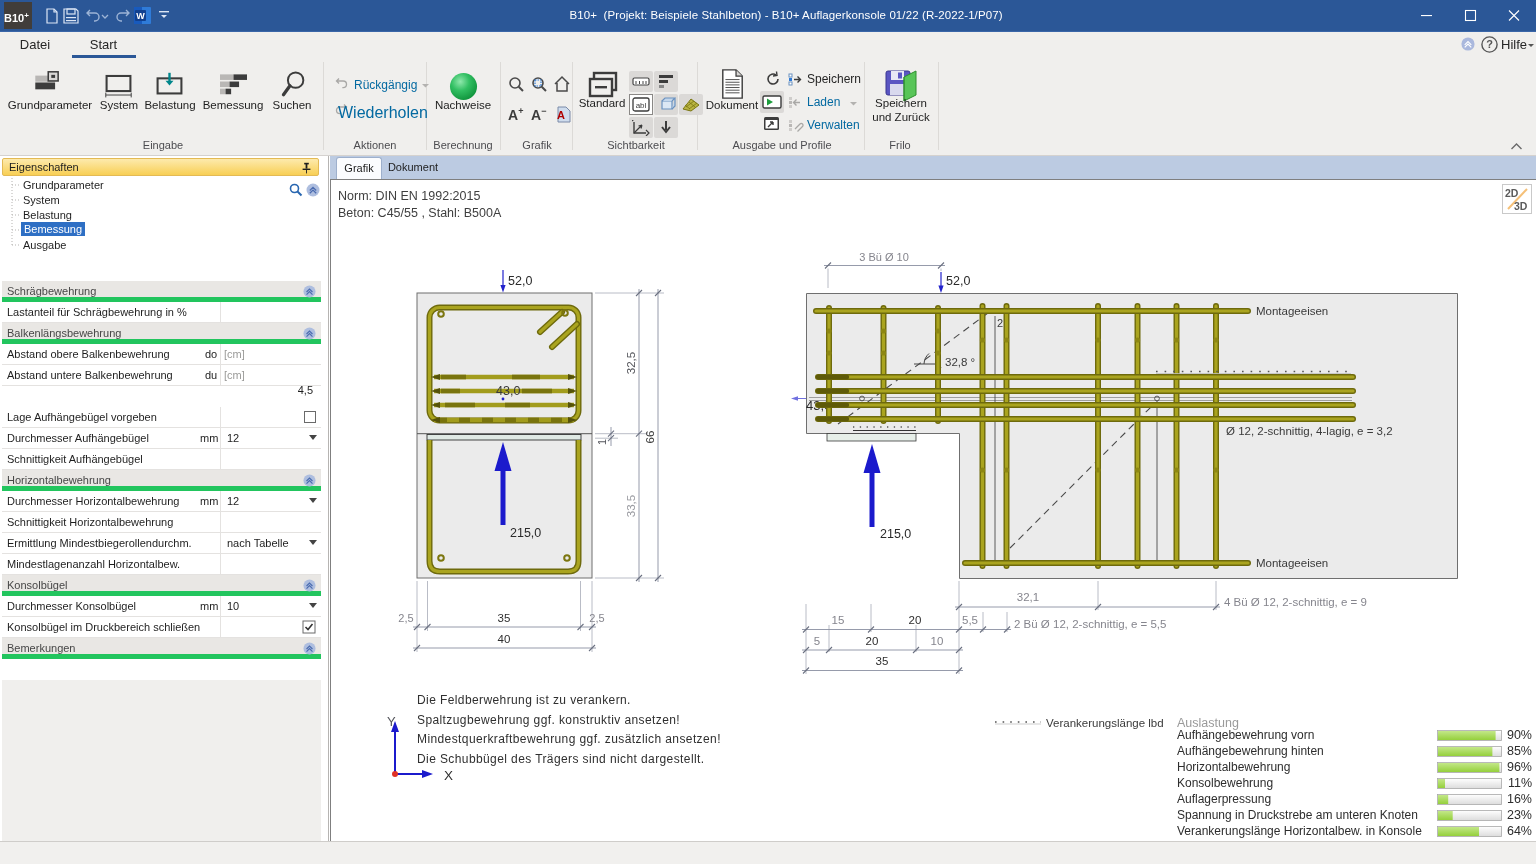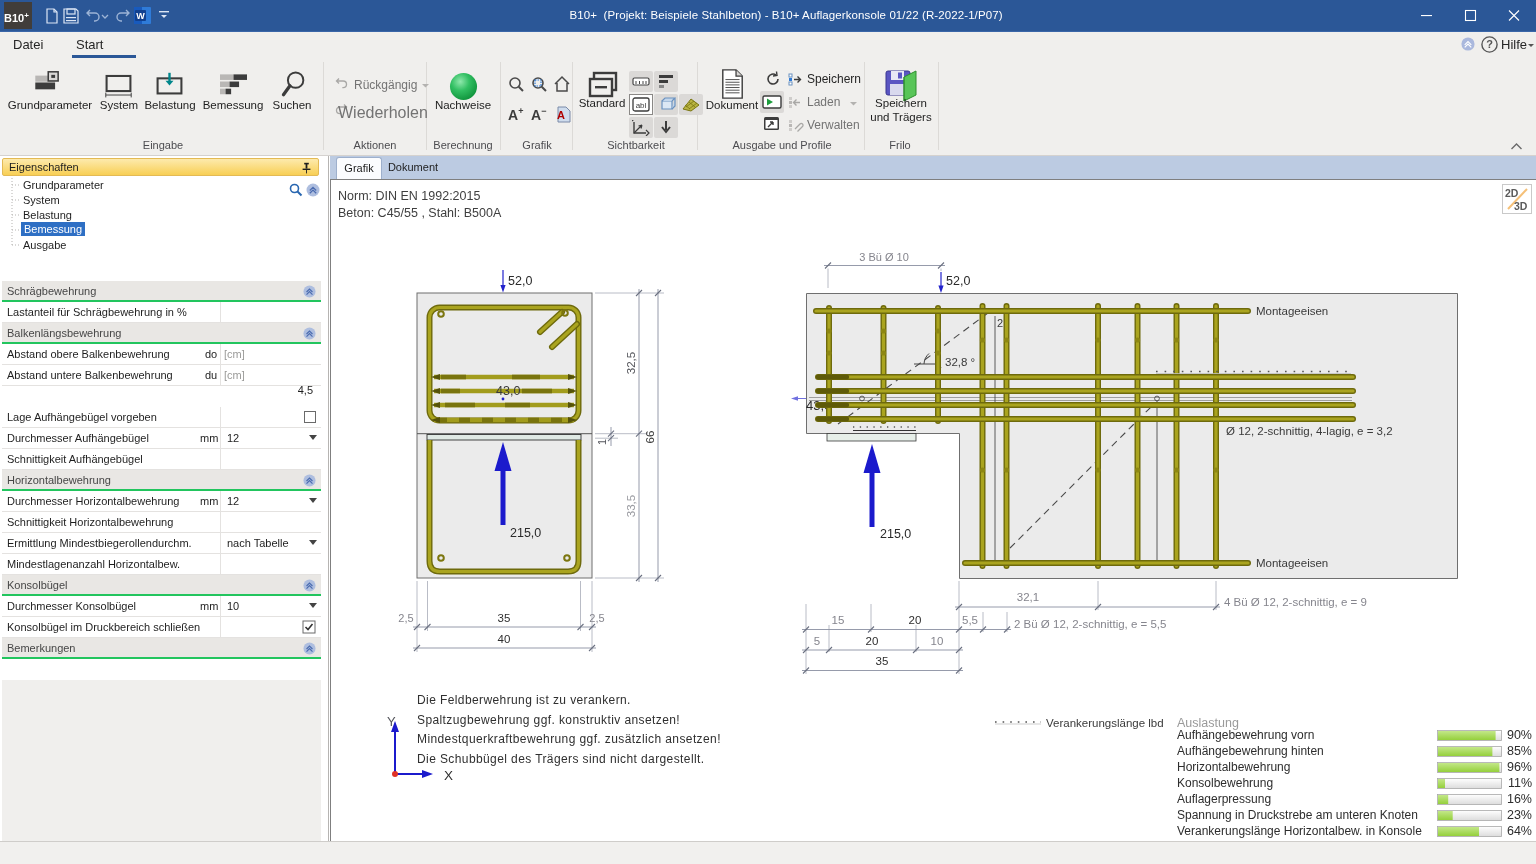--- a/index.html
+++ b/index.html
@@ -9,33 +9,33 @@
 .abs{position:absolute}
 
 #titlebar{position:absolute;left:0;top:0;width:1536px;height:31px;background:#2b5797;color:#fff}
 #titlebar .logo{position:absolute;left:4px;top:2px;width:28px;height:27px;background:#413d3a;color:#fff;text-align:left;font-size:11px;font-weight:bold;line-height:27px}
 #titlebar .logo sup{font-size:8px;vertical-align:4px}
 #title-text{position:absolute;left:0;top:0;width:1572px;text-align:center;line-height:31px;font-size:11.5px;color:#fff;letter-spacing:.1px}
 .tbico{position:absolute;top:7px;width:18px;height:18px}
 .winbtn{position:absolute;top:0;width:44px;height:31px}
 
 #tabrow{position:absolute;left:0;top:31px;width:1536px;height:27px;background:#f0efed;border-top:1px solid #3a66a8}
-#tabrow .tab{position:absolute;top:0;height:26px;font-size:13px;color:#262626;line-height:26px;}
+#tabrow .tab{position:absolute;top:0;height:26px;font-size:13px;color:#262626;line-height:26px;text-align:center}
 
 #ribbon{position:absolute;left:0;top:58px;width:1536px;height:98px;background:#f0efed;border-bottom:1px solid #d5d2cf}
 .gsep{position:absolute;top:4px;height:88px;width:1px;background:#dcdad7}
 .glabel{position:absolute;top:81px;height:14px;font-size:11px;color:#4c4c50;text-align:center;transform:translateX(-50%);white-space:nowrap}
 .biglabel{position:absolute;font-size:11.5px;color:#1e1e1e;text-align:center;transform:translateX(-50%);white-space:nowrap}
-.gray{color:#737373}
+.gray{color:#0369a1}
 
 #leftpanel{position:absolute;left:0;top:156px;width:330px;height:685px;background:#fff}
 #props-h{position:absolute;left:2px;top:2px;width:317px;height:18px;background:linear-gradient(#fdeaad,#f8cf55);border:1px solid #e3ba54;border-radius:2px;font-size:11px;color:#1e1e1e;line-height:16px;padding-left:6px}
 .tree-item{position:absolute;left:23px;font-size:11px;color:#1e1e1e;height:14px;line-height:14px}
 .lrow{position:absolute;left:2px;width:319px;height:21px;border-bottom:1px solid #e4e2e0;background:#fff;font-size:11px;color:#1e1e1e}
-.lhead{position:absolute;left:2px;width:319px;height:21px;background:#e9e7e4;font-size:11px;color:#464646;border-bottom:2px solid #22c55e}
+.lhead{position:absolute;left:2px;width:319px;height:21px;background:#e9e7e4;font-size:11px;color:#464646;border-bottom:5px solid #22c55e}
 .lrow .lab{position:absolute;left:5px;top:4px;white-space:nowrap}
 .lrow .unit{position:absolute;left:222px;top:4px;color:#9a9a98}
 .lrow .val{position:absolute;right:8px;top:19px}
 .lrow .dval{position:absolute;left:225px;top:4px}
 .lrow .vsep{position:absolute;left:218px;top:0;width:1px;height:21px;background:#e4e2e0}
 .lhead .lab{position:absolute;left:5px;top:4px}
 .darr{position:absolute;right:4px;top:7px;width:0;height:0;border-left:4px solid transparent;border-right:4px solid transparent;border-top:5px solid #444}
 
 #split{position:absolute;left:328px;top:156px;width:1px;height:685px;background:#b6b4b2}
 
@@ -294,21 +294,21 @@
   <svg class="abs" style="left:884px;top:11px;width:36px;height:34px" viewBox="0 0 36 34">
     <rect x="2" y="2" width="24" height="24" rx="2" fill="#5a55c2" stroke="#3b3690"></rect>
     <rect x="7" y="2" width="13" height="9" fill="#e8e8f4"></rect>
         <rect x="14" y="3.5" width="4" height="6" fill="#5a55c2"></rect>
     <rect x="6" y="15" width="16" height="11" fill="#d9d9ee"></rect>
     <path d="M20 8 L32 2 L32 26 L20 32 Z" fill="#58c558"></path>
     <path d="M20 8 L32 2 L32 26 L20 32 Z" fill="none" stroke="#2e8f2e" stroke-width="1"></path>
     <path d="M20 8 L20 32" stroke="#2e8f2e" stroke-width="1"></path>
   </svg>
   <div class="biglabel" style="left:901px;top:39px">Speichern</div>
-  <div class="biglabel" style="left:901px;top:53px">und Trägers</div>
+  <div class="biglabel" style="left:901px;top:53px">und Zurück</div>
   <svg class="abs" style="left:1510px;top:84px;width:13px;height:9px" viewBox="0 0 13 9">
         <path d="M1.5 7 L6.5 2 L11.5 7" fill="none" stroke="#6a6a6a" stroke-width="1.4"></path>
       </svg>
 </div>
 <div id="leftpanel">
   <div id="props-h">Eigenschaften
     <svg class="abs" style="right:6px;top:3px;width:11px;height:12px" viewBox="0 0 11 12">
           <rect x="3.2" y="0.8" width="4.6" height="1.6" fill="#1e1e1e"></rect>
           <rect x="4.6" y="2" width="1.8" height="4.6" fill="#1e1e1e"></rect>
           <rect x="1.6" y="6.6" width="7.8" height="1.4" fill="#1e1e1e"></rect>

